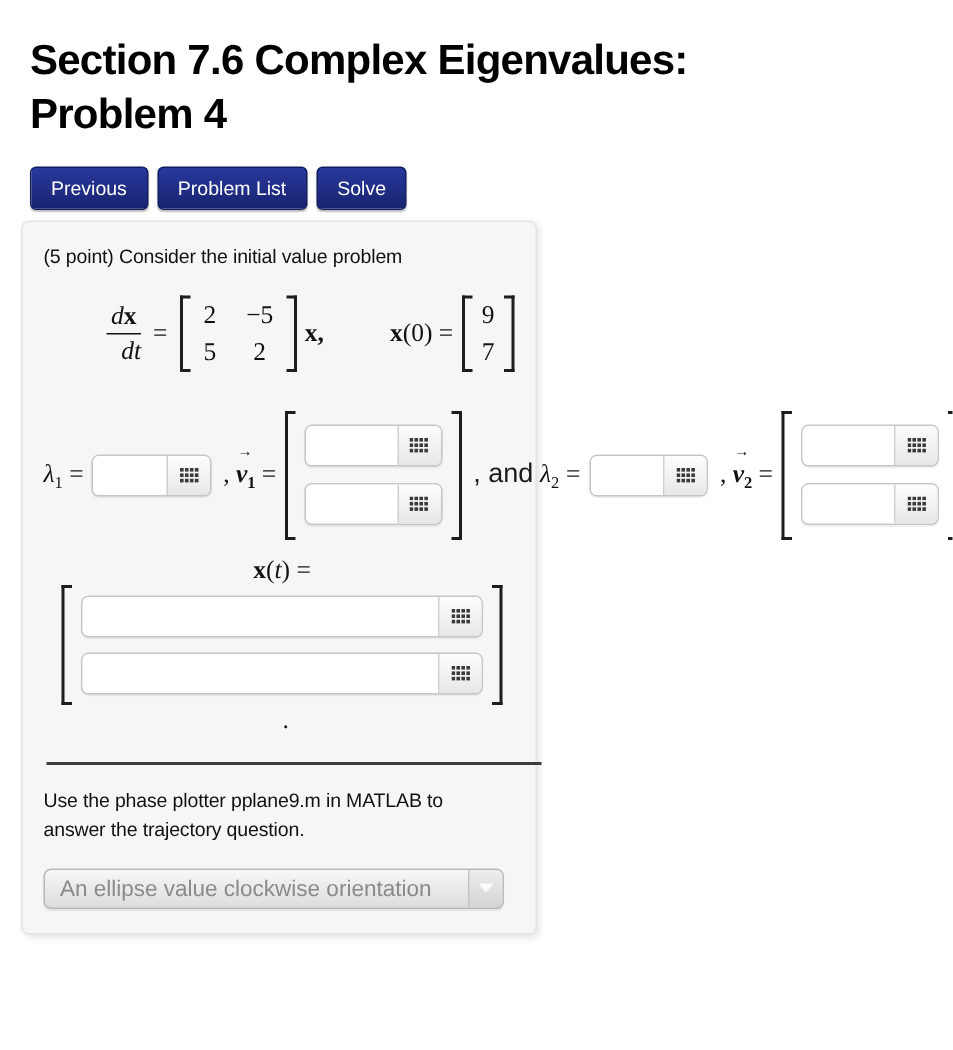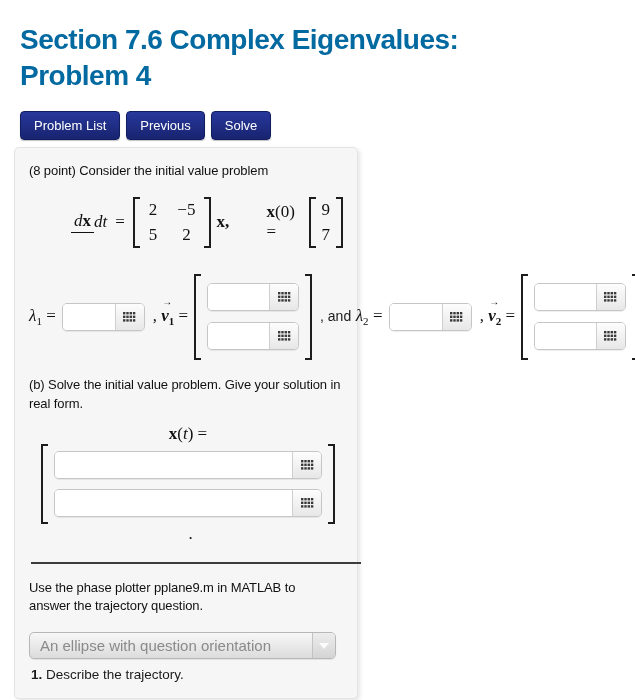--- a/index.html
+++ b/index.html
@@ -1,21 +1,21 @@
 <!DOCTYPE html>
 <html><head>
 <meta charset="utf-8">
 <style>
   * { margin:0; padding:0; box-sizing:border-box; }
   html,body { width:635px; height:700px; background:#fff; overflow:hidden;
               font-family:"Liberation Sans", sans-serif; color:#1a1a1a; }
 
   
   .page-title { font-size:28px; font-weight:bold; letter-spacing:-0.5px;
-                line-height:1.27; margin:22px 20px 14px 20px; width:540px; color:#0369a1; }
+                line-height:1.27; margin:22px 20px 14px 20px; width:540px; color:#000000; }
   .nav-row { display:flex; gap:6px; margin:18px 0 0 20px; }
   .navbtn { font-family:"Liberation Sans", sans-serif; font-size:13px; color:#fff;
             background:linear-gradient(#28389c, #182470); border:1px solid #101d5e;
             border-radius:4px; padding:6px 13px; cursor:pointer;
             box-shadow:0 1px 1px rgba(0,0,0,.25); }
 
   
   .panel { position:relative; width:344px; margin:7px 0 0 14px;
            background:#f6f6f6; border:1px solid #e4e4e4; border-radius:5px;
            padding:14px 14px 16px 14px; box-shadow:2px 2px 4px rgba(0,0,0,.10); }
@@ -27,21 +27,21 @@
   
   .m { font-family:"Liberation Serif", serif; font-size:17px; color:#111; }
   .it { font-style:italic; }
   .bs { font-weight:bold; }
   .sb { font-size:11px; vertical-align:-4px; }
   .vec { position:relative; display:inline-block; font-style:italic; font-weight:bold; }
   .vec .arr { position:absolute; top:-10px; left:1px; font-size:10px;
               font-style:normal; font-weight:normal; }
 
   .eq-row { display:flex; align-items:center; margin:16px 0 10px 42px; }
-  .frac { display:inline-flex; flex-direction:row; align-items:flex-start; }
+  .frac { display:inline-flex; flex-direction:column; align-items:flex-end; }
   .frac .num { border-bottom:1.5px solid #111; padding:0 3px 1px 3px; }
   .frac .den { padding-top:1px; }
   .eqsign { margin:0 8px; }
 
   .blk { width:7px; align-self:stretch; border:2px solid #1d1d1d; }
   .bl { border-right:none; }
   .br { border-left:none; }
   .mtx { display:flex; align-items:stretch; }
   .grid2 { display:grid; grid-template-columns:auto auto; column-gap:20px; row-gap:5px;
            padding:3px 9px; text-align:center; }
@@ -60,21 +60,21 @@
   .ig-w  { width:268px; }
   .keypad { display:block; }
 
   
   .row { display:flex; align-items:center; }
   .eigen { margin:26px 0 6px 0; width:610px; }
   .eigen .mlabel { white-space:nowrap; }
   .vcol { display:flex; flex-direction:column; justify-content:center; gap:11px; padding:0 6px; }
   .vmtx { display:flex; align-items:stretch; height:86px; }
   .vmtx-w { display:flex; align-items:stretch; height:80px; }
-  .sans-sm { font-family:"Liberation Sans", sans-serif; font-size:14px; } .gap6 { width:6px; } .gap8 { width:8px; }
+  .sans-sm { font-family:"Liberation Sans", sans-serif; font-size:18px; } .gap6 { width:6px; } .gap8 { width:8px; }
 
   .xt-row { margin:10px 0 4px 4px;flex-direction:column; }
   .hr { border:none; border-top:2px solid #3c3c3c; margin:18px 2px 15px 2px; width:330px; }
 
   
   .dropdown { display:flex; width:307px; height:27px; margin-top:16px; cursor:pointer;
               border:1px solid #b7b7b7; border-radius:5px; overflow:hidden;
               background:linear-gradient(#f7f7f7,#dcdcdc); box-shadow:0 1px 1px rgba(0,0,0,.08); }
   .dval { flex:1; font-size:15px; color:#8a8a8a; padding:4px 0 0 10px; white-space:nowrap; }
   .daddon { width:23px; flex:0 0 23px; border-left:1px solid #c3c3c3;
@@ -83,28 +83,28 @@
   .tri { width:0; height:0; border-left:5px solid transparent; border-right:5px solid transparent;
          border-top:6px solid #fbfbfb; }
   .qline { font-size:13.5px; margin:8px 0 0 2px; }
 </style>
 </head>
 <body>
 
 <h1 class="page-title">Section 7.6 Complex Eigenvalues: Problem 4</h1>
 
 <nav class="nav-row">
+  <button class="navbtn">Previous</button>
   <button class="navbtn">Problem List</button>
-  <button class="navbtn">Previous</button>
   <button class="navbtn">Solve</button>
 </nav>
 
 <section class="panel">
 
-  <p class="txt">(8 point) Consider the initial value problem</p>
+  <p class="txt">(5 point) Consider the initial value problem</p>
 
   <div class="eq-row m">
     <span class="frac">
       <span class="num"><span class="it">d</span><span class="bs">x</span></span>
       <span class="den it">dt</span>
     </span>
     <span class="eqsign">=</span>
     <span class="mtx">
       <span class="blk bl"></span>
       <span class="grid2">
@@ -274,21 +274,20 @@
                   <rect x="9.9" y="3.6" width="2.4" height="2.4"></rect>
                 </g>
               </svg>
             </span>
         </span>
       </span>
       <span class="blk br"></span>
     </span>
   </div>
 
-  <p class="txt w335" style="margin-top:16px">(b) Solve the initial value problem. Give your solution in real form.</p>
 
   <div class="row xt-row">
     <span class="m mlabel"><span class="bs">x</span><span>(</span><span class="it">t</span><span>) =</span></span>
     <span class="gap6"></span>
     <span class="vmtx-w">
       <span class="blk bl"></span>
       <span class="vcol" style="gap:10px">
         <span class="ig ig-w">
           <input type="text" value="" style="">
           <span class="addon">
@@ -335,21 +334,20 @@
       <span class="blk br"></span>
     </span>
     <span class="m" style="margin-left:5px">.</span>
   </div>
 
   <hr class="hr">
 
   <p class="txt w290">Use the phase plotter pplane9.m in MATLAB to answer the trajectory question.</p>
 
   <div class="dropdown" role="combobox">
-    <span class="dval">An ellipse with question orientation</span>
+    <span class="dval">An ellipse value clockwise orientation</span>
     <span class="daddon">
       <span class="tri"></span>
     </span>
   </div>
 
-  <p class="qline"><b>1.</b> <span>Describe the trajectory.</span></p>
 
 </section>
 
 </body></html>

